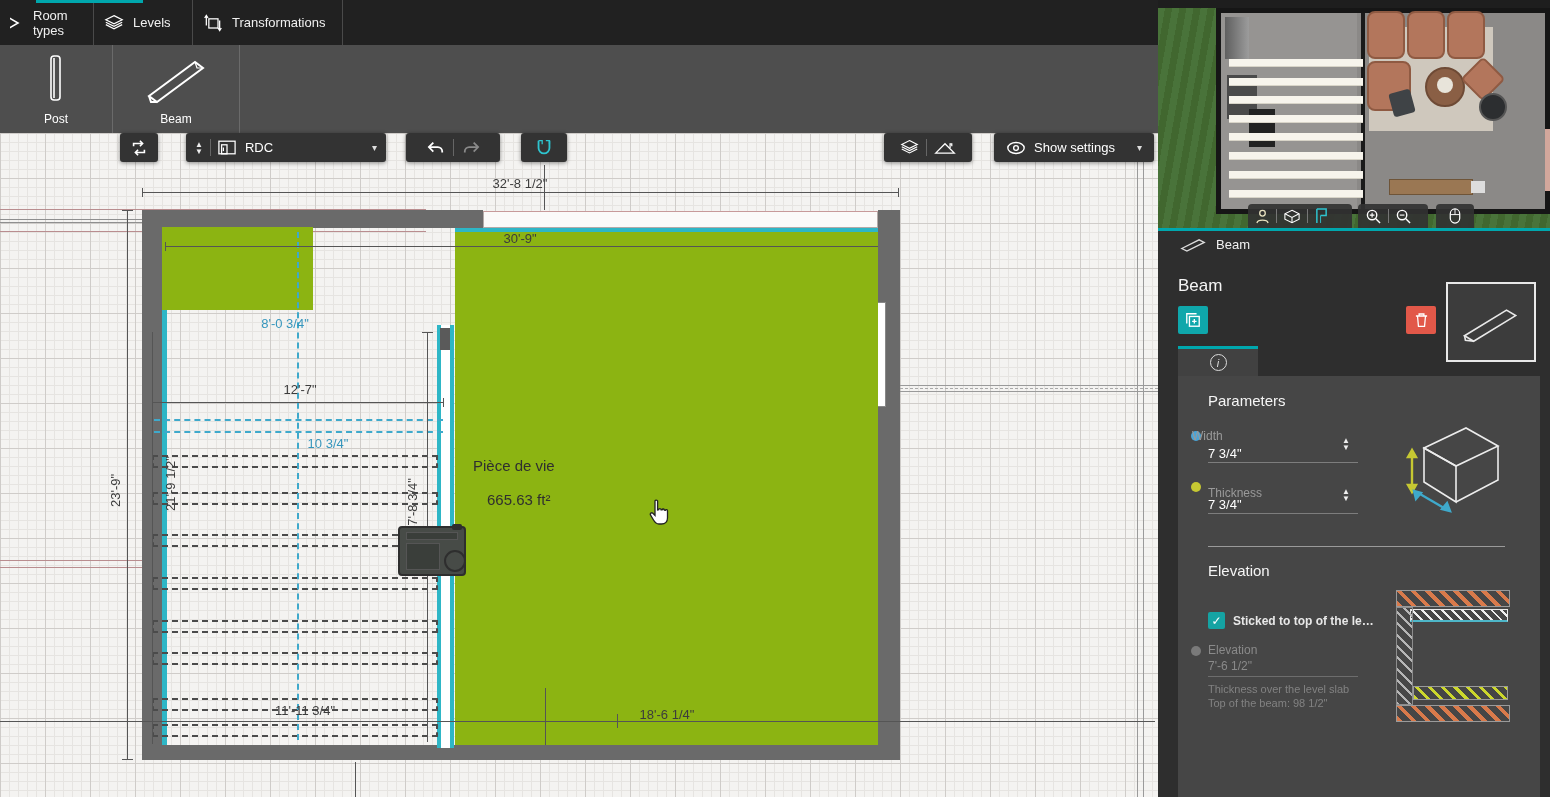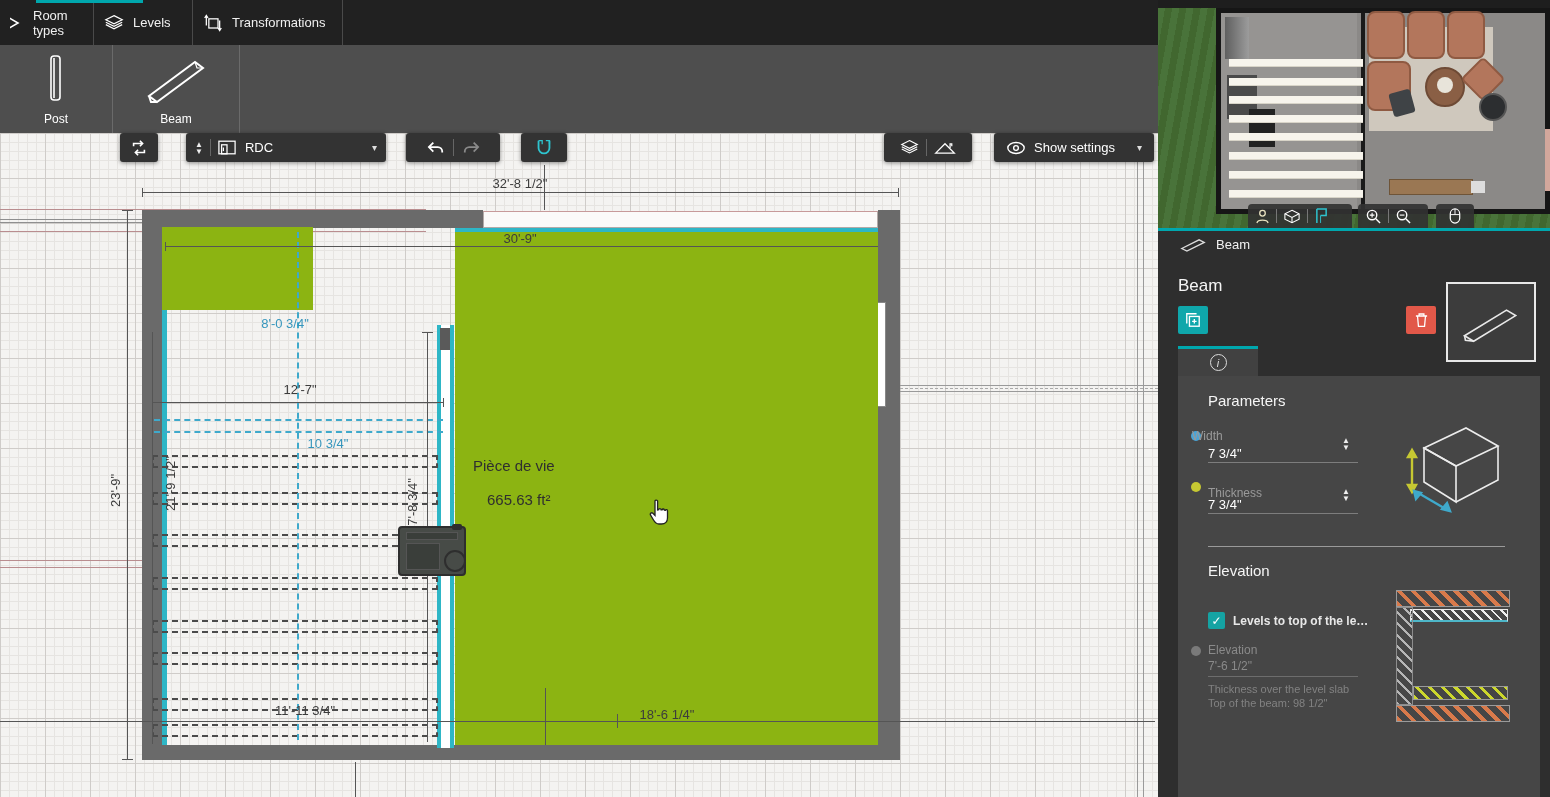--- a/index.html
+++ b/index.html
@@ -490,21 +490,21 @@
             <path d="M60 95 l-8 -2 5 -6 Z"></path>
         </g>
       </svg>
     </div>
 
     <div class="abs" style="left:30px;top:170px;width:297px;height:1px;background:#9a9a9a;"></div>
 
     <div class="abs h2" style="left:30px;top:186px;">Elevation</div>
 
     <div class="abs" style="left:30px;top:236px;width:17px;height:17px;background:#15a3a3;border-radius:2px;color:#fff;font-size:12px;display:flex;align-items:center;justify-content:center;">✓</div>
-    <div class="abs" style="left:55px;top:238px;color:#e8e8e8;font-size:12px;font-weight:bold;">Levels to top of the le…</div>
+    <div class="abs" style="left:55px;top:238px;color:#e8e8e8;font-size:12px;font-weight:bold;">Sticked to top of the le…</div>
 
     <div class="abs dot" style="left:13px;top:270px;background:#7a7a7a;"></div>
     <div class="abs plabel gray" style="left:30px;top:267px;">Elevation</div>
     <div class="abs pvalue gray" style="left:30px;top:283px;font-size:12px;">7'-6 1/2"</div>
     <div class="abs underline" style="left:30px;top:300px;width:150px;background:#6d6d6d;"></div>
     <div class="abs helper" style="left:30px;top:306px;">Thickness over the level slab</div>
     <div class="abs helper" style="left:30px;top:320px;">Top of the beam: 98 1/2"</div>
 
     <div class="abs" style="left:218px;top:214px;width:114px;height:132px;">
       <div class="abs hatch-orange" style="left:0;top:0;width:114px;height:17px;"></div>

